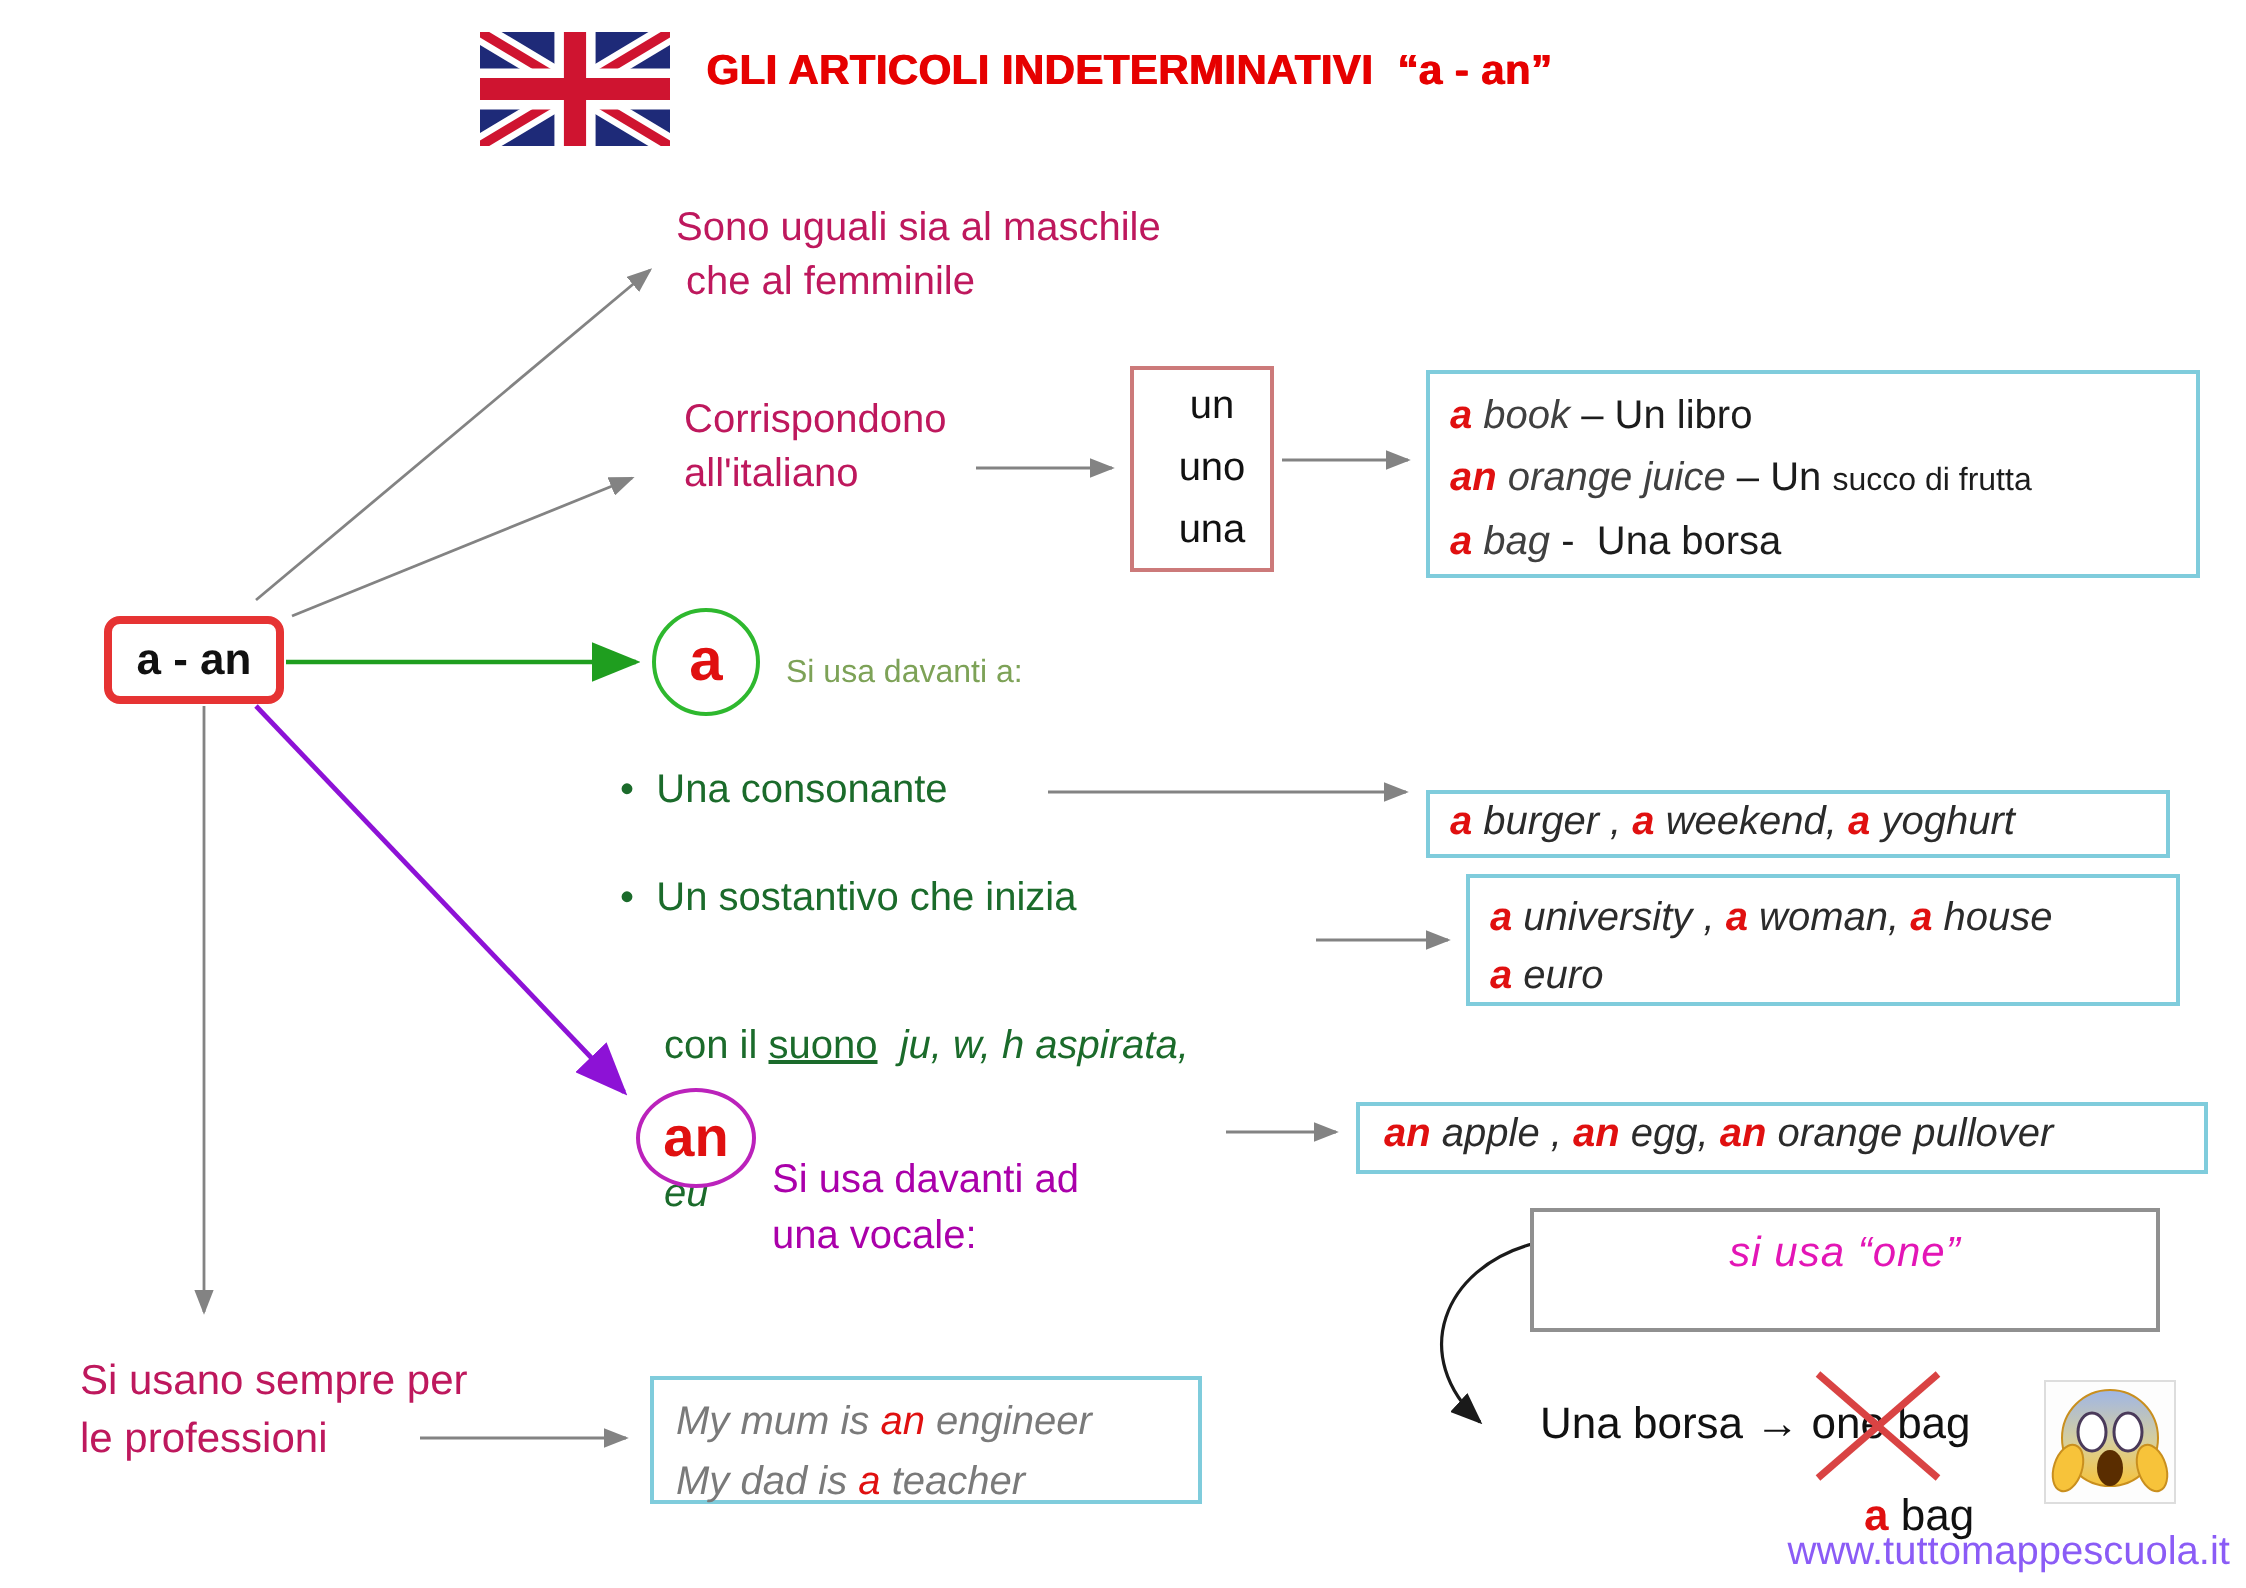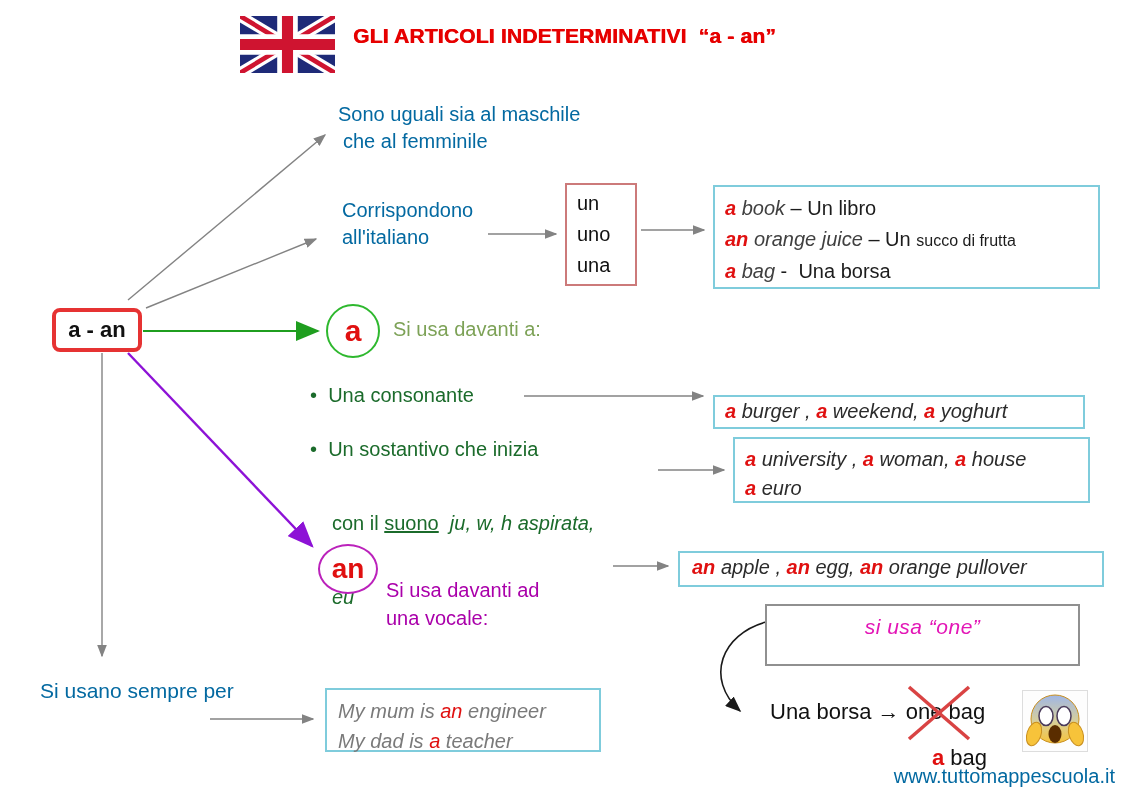--- a/index.html
+++ b/index.html
@@ -7,69 +7,69 @@
           font-family:"Liberation Sans","DejaVu Sans",sans-serif;color:#1c1c1c;}
   .abs{position:absolute;}
   .pre{white-space:pre-wrap;}
   #arrows{position:absolute;left:0;top:0;z-index:1;pointer-events:none;}
   .txt{z-index:2;}
   
   #flag{left:240px;top:16px;width:95px;height:57px;}
   #title{left:353px;top:24px;font-size:21px;font-weight:bold;color:#e60000;letter-spacing:.2px;
          text-shadow:.6px 0 0 #e60000;}
   
-  .blue{color:#0369a1;font-size:20px;line-height:27px;}
+  .blue{color:#be185d;font-size:20px;line-height:27px;}
   #uguali{left:338px;top:101px;}
   #uguali .l2{padding-left:5px;}
   #corrisp{left:342px;top:197px;}
   #prof{left:40px;top:676px;font-size:21px;line-height:29px;}
   
   #unbox{left:565px;top:183px;width:58px;height:96px;border:2px solid #cc7a7a;
-         padding:3px 0 0 10px;font-size:20px;line-height:31px;color:#111;}
+         padding:3px 0 0 10px;font-size:20px;line-height:31px;color:#111;text-align:center;}
   
   .cyanbox{border:2px solid #7fccdc;background:#fff;}
   #box-italiano{left:713px;top:185px;width:363px;height:88px;padding:6px 10px;font-size:20px;line-height:31px;}
   #box-burger{left:713px;top:380px;width:348px;height:24px;padding:3px 10px;font-size:20px;margin-top:15px;}
   #box-univ{left:733px;top:437px;width:333px;height:50px;padding:6px 10px;font-size:20px;line-height:29px;}
   #box-vocale{left:678px;top:551px;width:398px;height:26px;padding:3px 12px;font-size:20px;}
   #box-mum{left:325px;top:688px;width:250px;height:48px;padding:6px 11px;font-size:20px;line-height:30px;}
   .art{color:#e01010;font-weight:bold;font-style:italic;}
   .artp{color:#e01010;font-style:italic;}
   .noun{color:#404040;font-style:italic;}
   .blk{color:#1c1c1c;}
   .itdk{color:#2b2b2b;font-style:italic;}
   .gryit{color:#7a7a7a;font-style:italic;}
   .small{font-size:16px;}
   
   #root{left:52px;top:308px;width:82px;height:36px;border:4px solid #e63333;border-radius:8px;
         display:flex;align-items:center;justify-content:center;font-size:22px;font-weight:bold;color:#111;}
   
   #a-circle{left:326px;top:304px;width:50px;height:50px;border:2px solid #2eb82e;border-radius:50%;
             display:flex;align-items:center;justify-content:center;font-size:30px;font-weight:bold;color:#e01010;}
-  #a-intro{left:393px;top:318px;font-size:20px;color:#7da257;}
+  #a-intro{left:393px;top:328px;font-size:16px;color:#7da257;}
   .dgreen{color:#1b6b2b;font-size:20px;}
   #bullet1{left:310px;top:384px;}
   #bullet2{left:310px;top:436px;line-height:26px;}
   #bullet2 .ind{padding-left:22px;margin-top:48px;}
   .und{text-decoration:underline;}
   .it{font-style:italic;}
   
   #an-circle{left:318px;top:544px;width:56px;height:46px;border:2.5px solid #bb22bb;border-radius:50%;
              display:flex;align-items:center;justify-content:center;font-size:28px;font-weight:bold;color:#e01010;}
   #an-intro{left:386px;top:548px;font-size:20px;line-height:28px;color:#aa00aa;margin-top:28px;}
   
   #nbbox{left:765px;top:604px;width:291px;height:50px;border:2px solid #909090;padding:8px 10px 0 10px;
          text-align:center;color:#e316b6;font-size:21px;font-style:italic;letter-spacing:.5px;line-height:26px;}
   
   #borsa{left:770px;top:699px;font-size:22px;color:#111;}
   #abag{left:932px;top:745px;font-size:22px;color:#111;}
   #abag .art{font-style:normal;}
   #cross{left:903px;top:680px;z-index:3;}
   #emoji{left:1022px;top:690px;width:66px;height:62px;}
-  #watermark{right:8px;top:765px;font-size:20px;color:#0369a1;}
+  #watermark{right:8px;top:765px;font-size:20px;color:#8b5cf6;}
 </style>
 </head>
 <body>
 
 <div id="canvas">
 
   <svg id="arrows" width="1123" height="794">
     <defs>
       <marker id="mg" markerWidth="9" markerHeight="7" refX="8" refY="3.5" orient="auto">
           <path d="M0,0 L9,3.5 L0,7 z" fill="#838383"></path>
@@ -189,20 +189,21 @@
       <ellipse cx="12" cy="44" rx="7" ry="12" fill="#f7c33a" stroke="#c98f1e" transform="rotate(18 12 44)"></ellipse>
       <ellipse cx="54" cy="44" rx="7" ry="12" fill="#f7c33a" stroke="#c98f1e" transform="rotate(-18 54 44)"></ellipse>
       <ellipse cx="24" cy="26" rx="7" ry="9.5" fill="#ffffff" stroke="#4a3a5a" stroke-width="1.5"></ellipse>
       <ellipse cx="42" cy="26" rx="7" ry="9.5" fill="#ffffff" stroke="#4a3a5a" stroke-width="1.5"></ellipse>
       <ellipse cx="33" cy="44" rx="6.5" ry="9" fill="#5a2d00"></ellipse>
     </svg>
   </div>
 
   <div class="abs txt blue" id="prof">
     <div class="pre">Si usano sempre per</div>
+    <div class="pre">le professioni</div>
   </div>
   <div class="abs txt cyanbox" id="box-mum">
     <div class="pre"><span class="gryit">My mum is </span><span class="artp">an</span><span class="gryit"> engineer</span></div>
     <div class="pre"><span class="gryit">My dad is </span><span class="artp">a</span><span class="gryit"> teacher</span></div>
   </div>
 
   <div class="abs txt" id="watermark">www.tuttomappescuola.it</div>
 
 </div>
 

